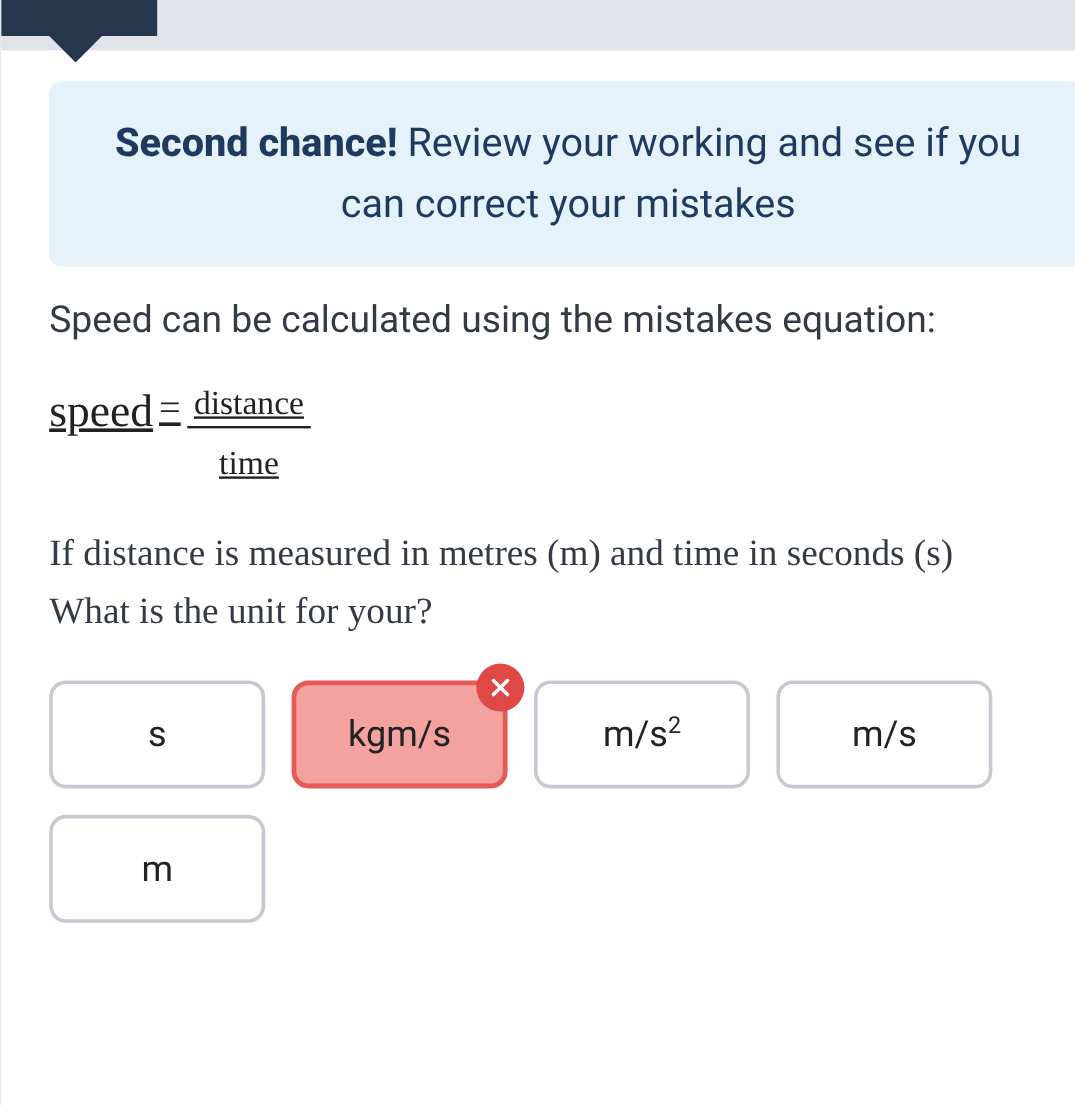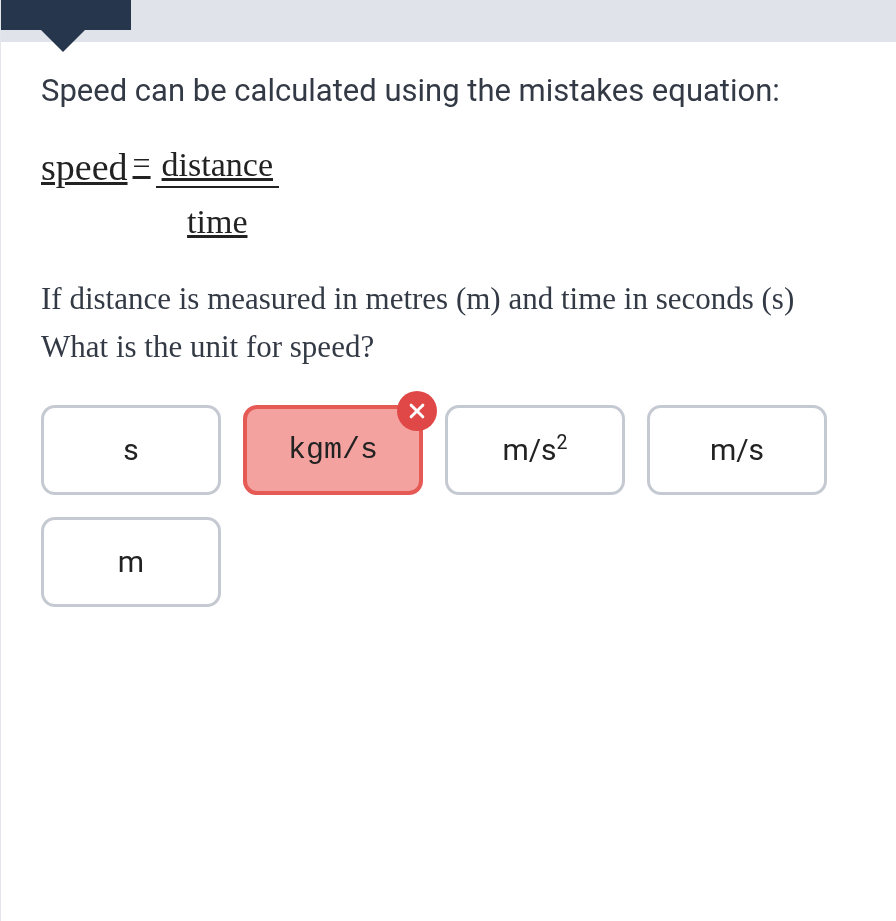--- a/index.html
+++ b/index.html
@@ -83,21 +83,21 @@
   .equation .lhs {
     font-size: 38px;
   }
   .equation .equals {
     font-size: 32px;
   }
   .fraction {
     display: inline-flex;
     flex-direction: column;
     align-items: center;
-    font-size: 34px;
+    font-size: 28px;
     line-height: 1.15;
   }
   .fraction .num {
     padding: 0 6px 2px;
     border-bottom: 2px solid #222;
   }
   .fraction .den {
     padding-top: 14px;
   }
   .question {
@@ -129,21 +129,20 @@
   }
   .option sup {
     font-size: 0.65em;
     vertical-align: super;
     line-height: 0;
   }
   .option.wrong {
     background: var(--wrong-fill);
     border-color: var(--wrong-border);
     border-width: 4px;
-    font-family: Liberation Mono, monospace;
   }
   .option.wrong .badge {
     position: absolute;
     top: -18px;
     right: -18px;
     width: 40px;
     height: 40px;
     border-radius: 50%;
     background: var(--wrong-badge);
     display: flex;
@@ -162,35 +161,38 @@
 
 <div class="viewport">
 
   <div class="topbar">
     <div class="tab-marker"></div>
     <div class="tab-pointer"></div>
   </div>
 
   <div class="content">
 
+    <div class="banner">
+      <span class="bold">Second chance!</span><span> Review your working and see if you can correct your mistakes</span>
+    </div>
 
     <p class="prompt">Speed can be calculated using the mistakes equation:</p>
 
     <div class="equation">
       <span class="lhs">speed</span>
       <span class="equals">=</span>
       <span class="fraction">
         <span class="num">distance</span>
         <span class="den">time</span>
       </span>
     </div>
 
     <p class="question">
       <span>If distance is measured in metres (m) and time in seconds (s)</span><br>
-      <span>What is the unit for speed?</span>
+      <span>What is the unit for your?</span>
     </p>
 
     <div class="options">
       <div class="option">
         <span>s</span>
       </div>
       <div class="option wrong">
         <span>kgm/s</span>
         <span class="badge">
           <svg viewBox="0 0 24 24">

